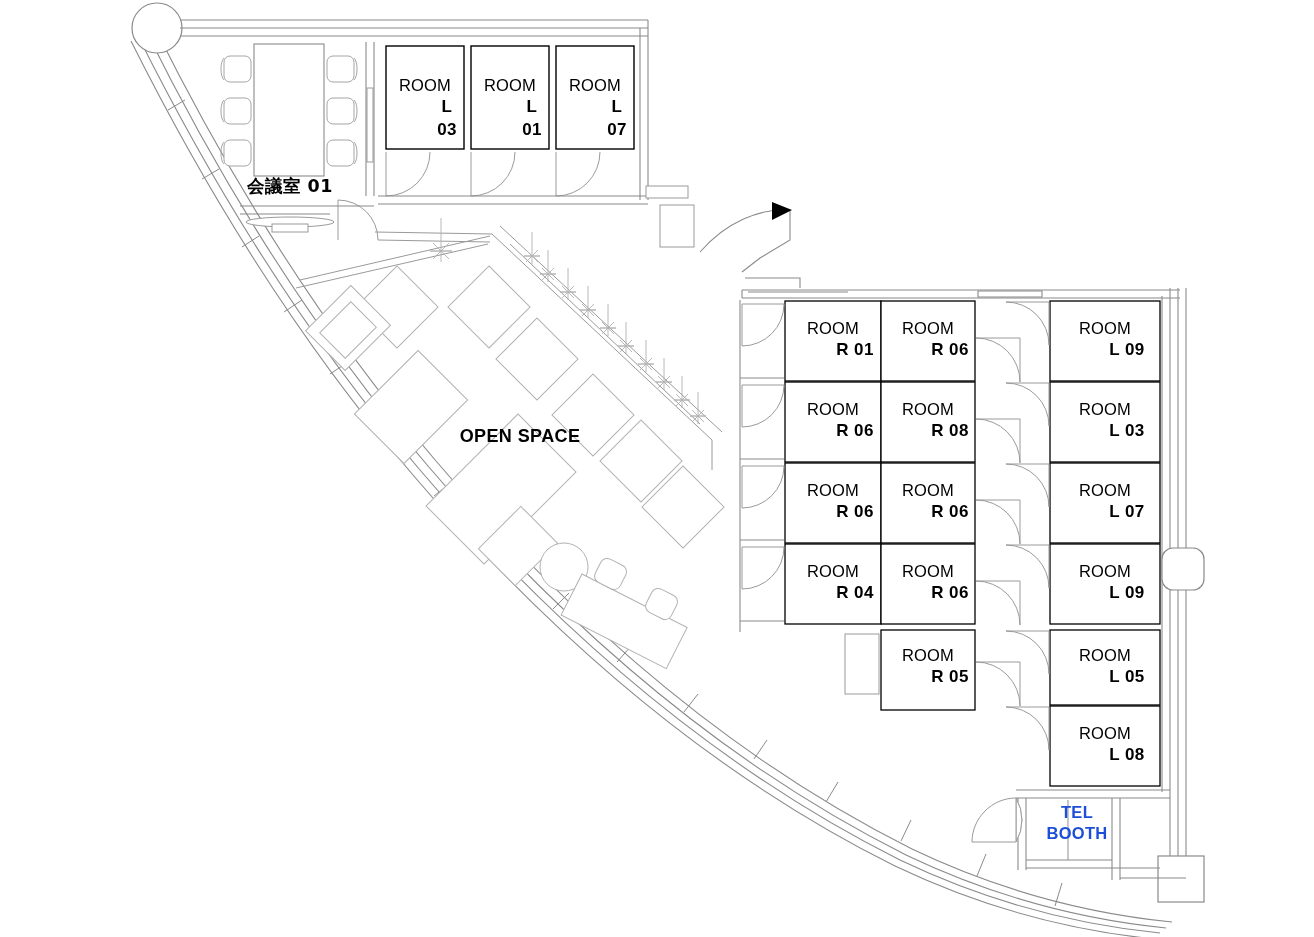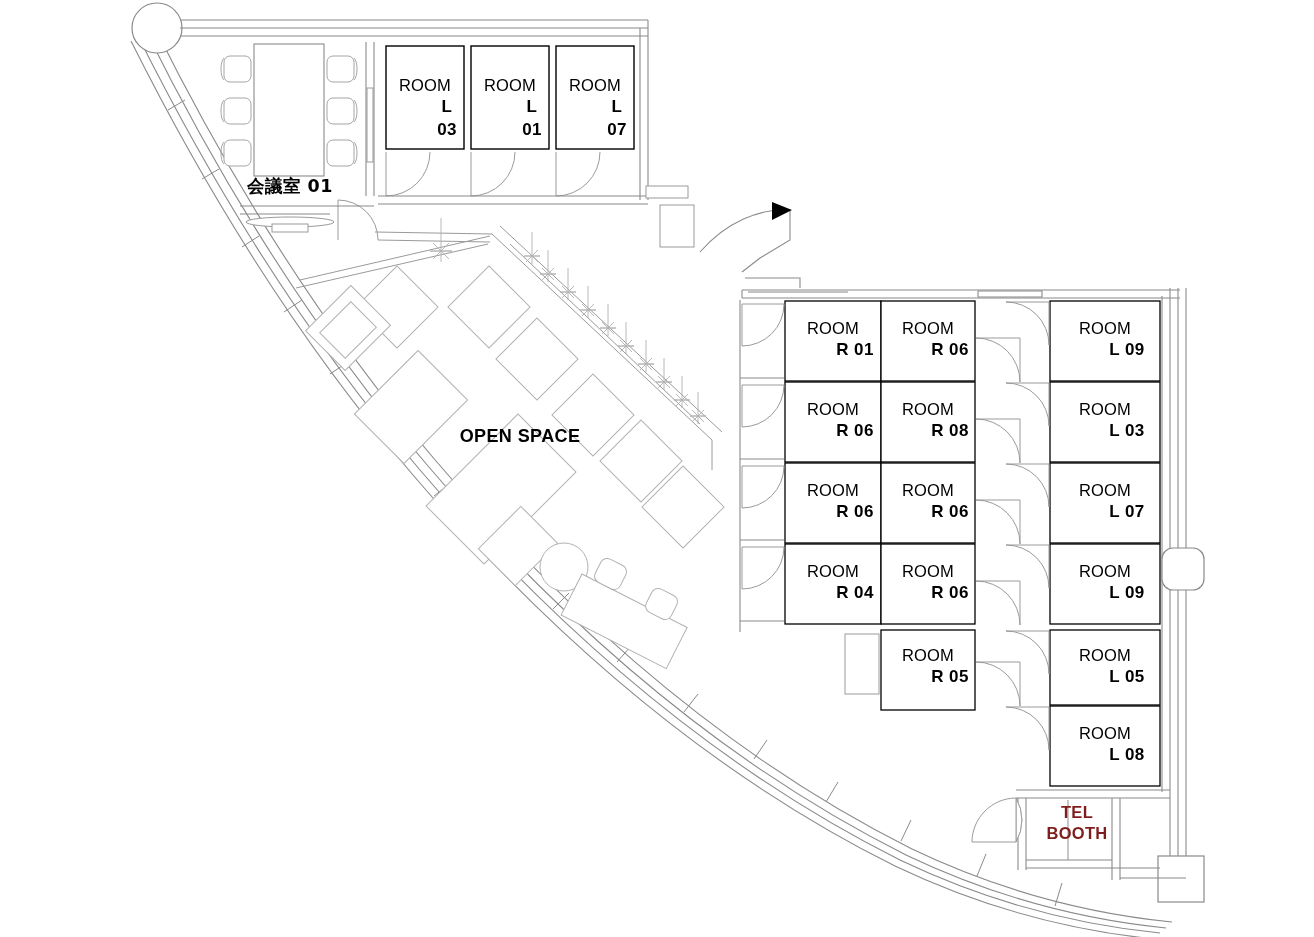--- a/index.html
+++ b/index.html
@@ -9,21 +9,21 @@
   }
   #plan{position:absolute;left:0;top:0;width:1314px;height:937px;}
   .room-label{
     position:absolute;text-align:center;color:#000;
     font-family:"Liberation Sans","DejaVu Sans",sans-serif;
     line-height:1.30;pointer-events:none;
   }
   .room-label .r1{display:block;font-size:16.5px;font-weight:400;letter-spacing:.2px;}
   .room-label .r2{display:block;font-size:17px;font-weight:700;letter-spacing:.4px;padding-left:44px;}
   .plain-label{
-    position:absolute;color:#7f1d1d;font-size:16.5px;font-weight:700;
+    position:absolute;color:#1d4ed8;font-size:16.5px;font-weight:700;
     letter-spacing:.3px;text-align:center;line-height:1.30;pointer-events:none;
   }
   .cjk-label{
     position:absolute;color:#000;font-size:17.5px;font-weight:700;
     letter-spacing:.5px;text-align:center;pointer-events:none;
     font-family:"DejaVu Sans","Liberation Sans",sans-serif;
   }
   .open-label{
     position:absolute;color:#000;font-size:18px;font-weight:700;
     letter-spacing:.4px;text-align:center;pointer-events:none;

